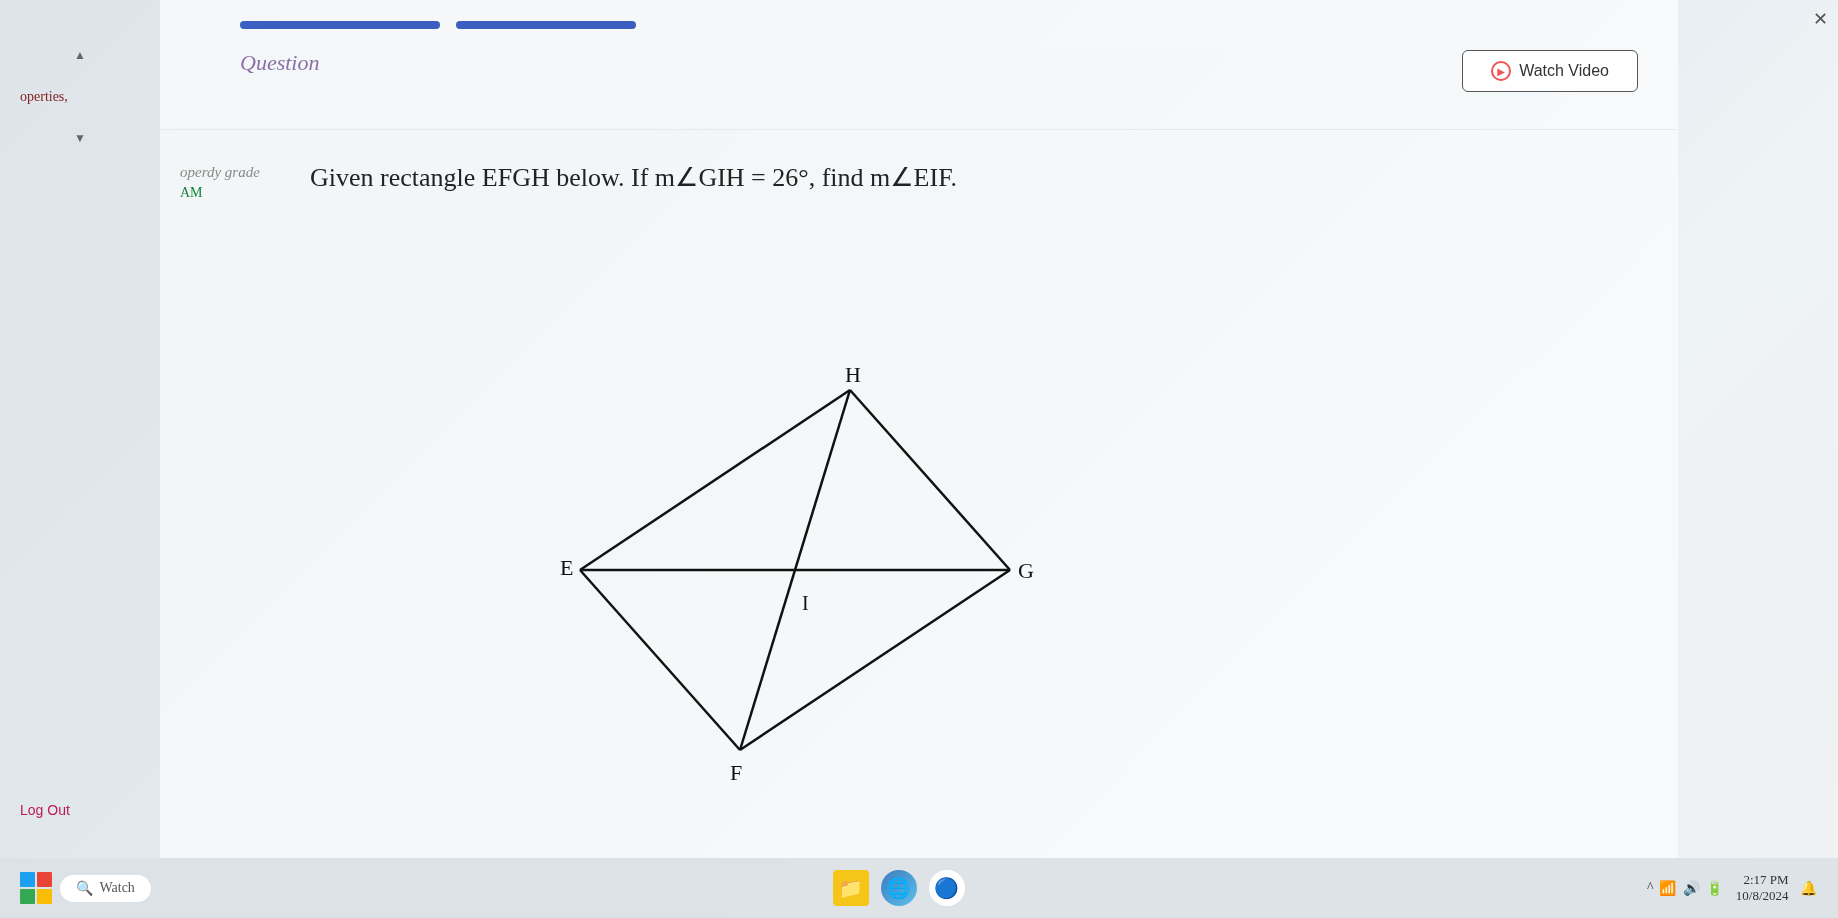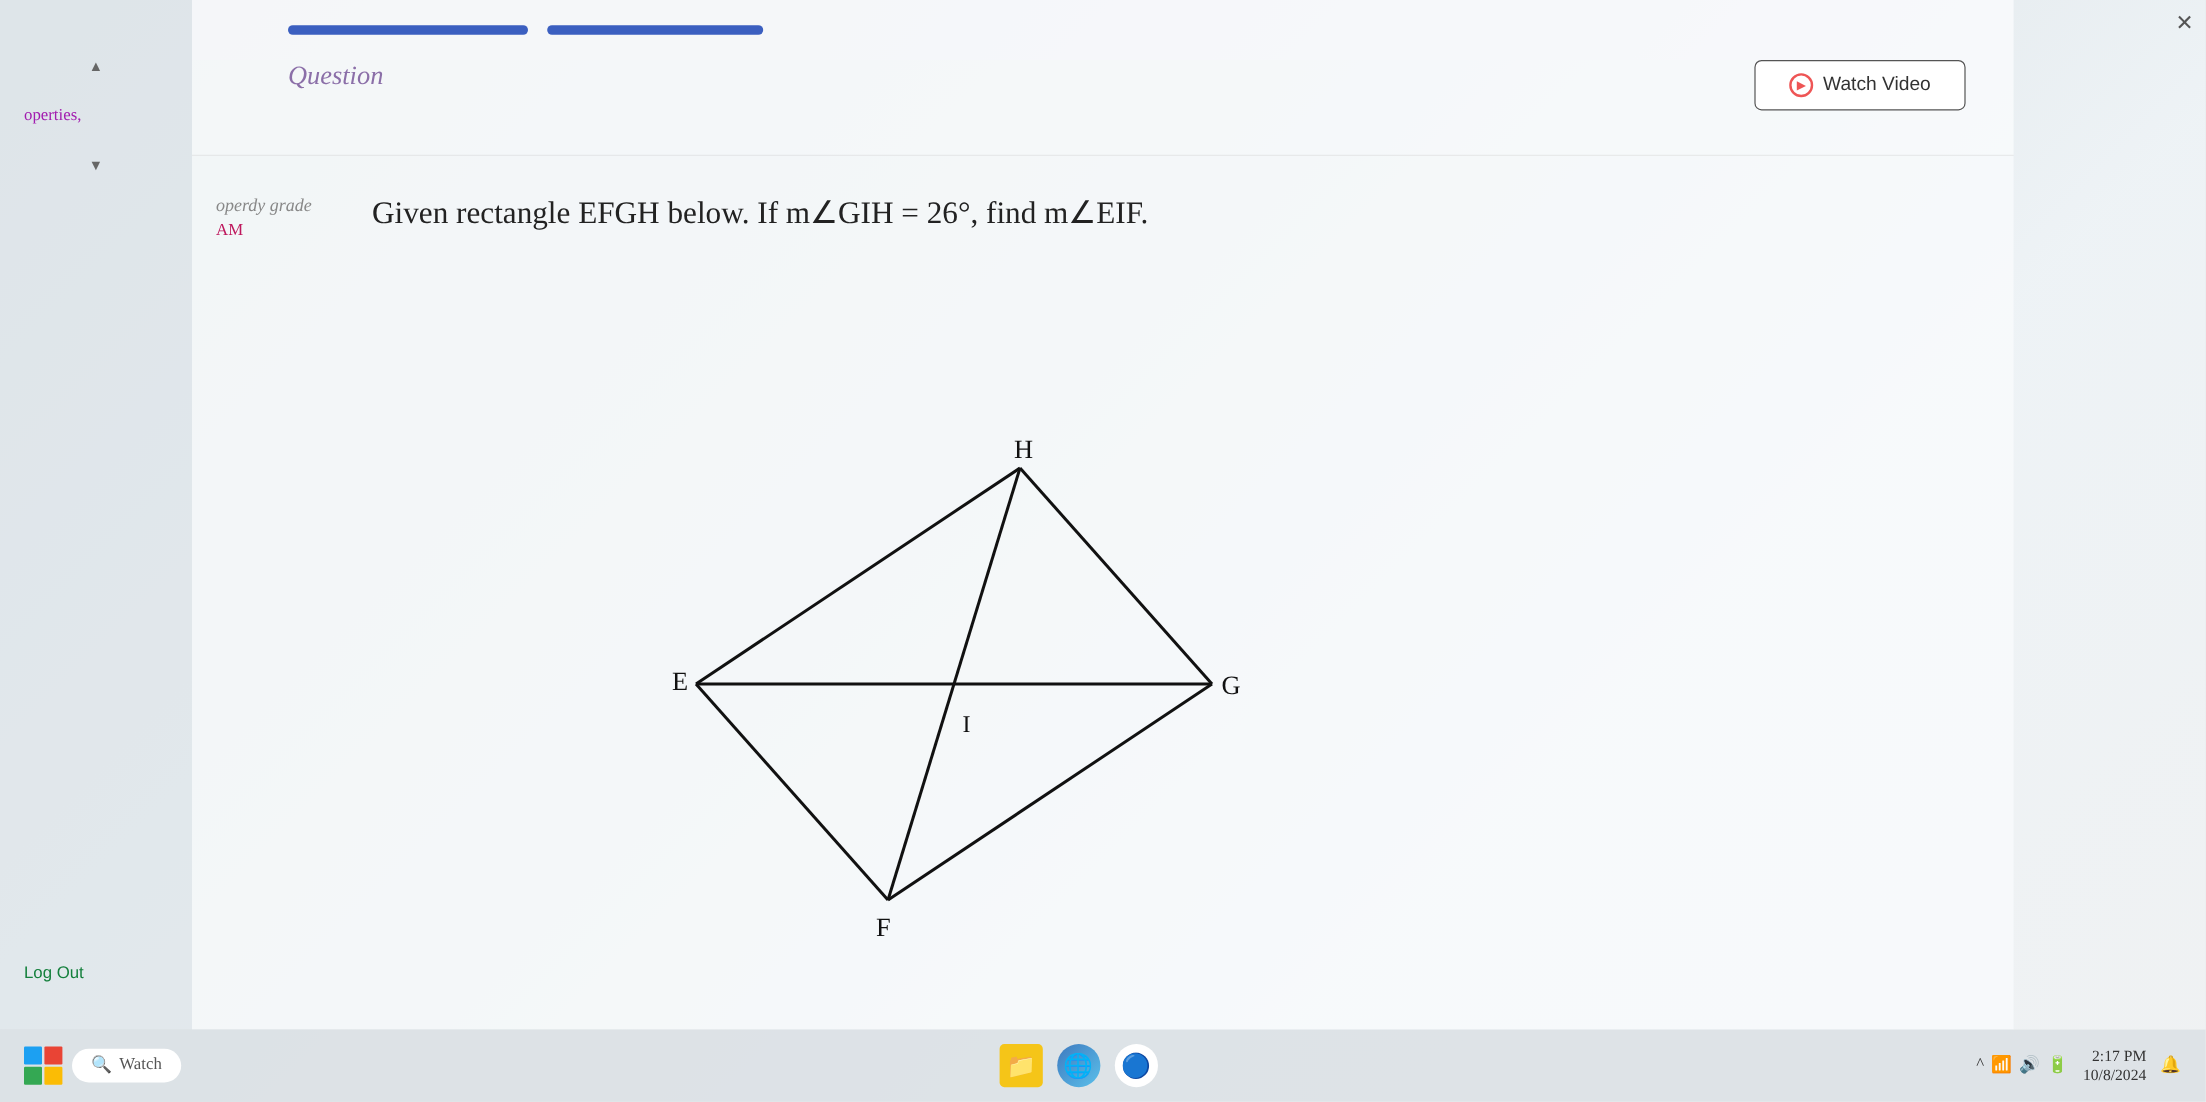--- a/index.html
+++ b/index.html
@@ -133,38 +133,38 @@
       flex: 1;
       display: flex;
       flex-direction: column;
       padding: 20px 0;
       gap: 10px;
     }
 
     .sidebar-item {
       padding: 8px 20px;
       font-size: 14px;
-      color: #a21caf;
+      color: #7f1d1d;
       cursor: pointer;
     }
 
     .sidebar-arrow-up, .sidebar-arrow-down {
       display: flex;
       justify-content: center;
       padding: 8px 0;
       color: #666;
       font-size: 12px;
     }
 
     .sidebar-bottom {
       padding: 0 20px 20px;
     }
 
     .log-out-btn {
-      color: #15803d;
+      color: #be185d;
       font-size: 14px;
       cursor: pointer;
       font-family: Arial, sans-serif;
     }
 
     
     .question-content {
       position: absolute;
       top: 130px;
       left: 160px;
@@ -178,21 +178,21 @@
 
     .sidebar-label {
       color: #888;
       font-size: 15px;
       font-style: italic;
       min-width: 120px;
       padding-top: 4px;
     }
 
     .am-label {
-      color: #be185d;
+      color: #15803d;
       font-size: 14px;
       margin-top: 4px;
       margin-left: 140px;
     }
 
     .question-text {
       font-size: 26px;
       color: #222;
       font-family: 'Times New Roman', serif;
       line-height: 1.4;

